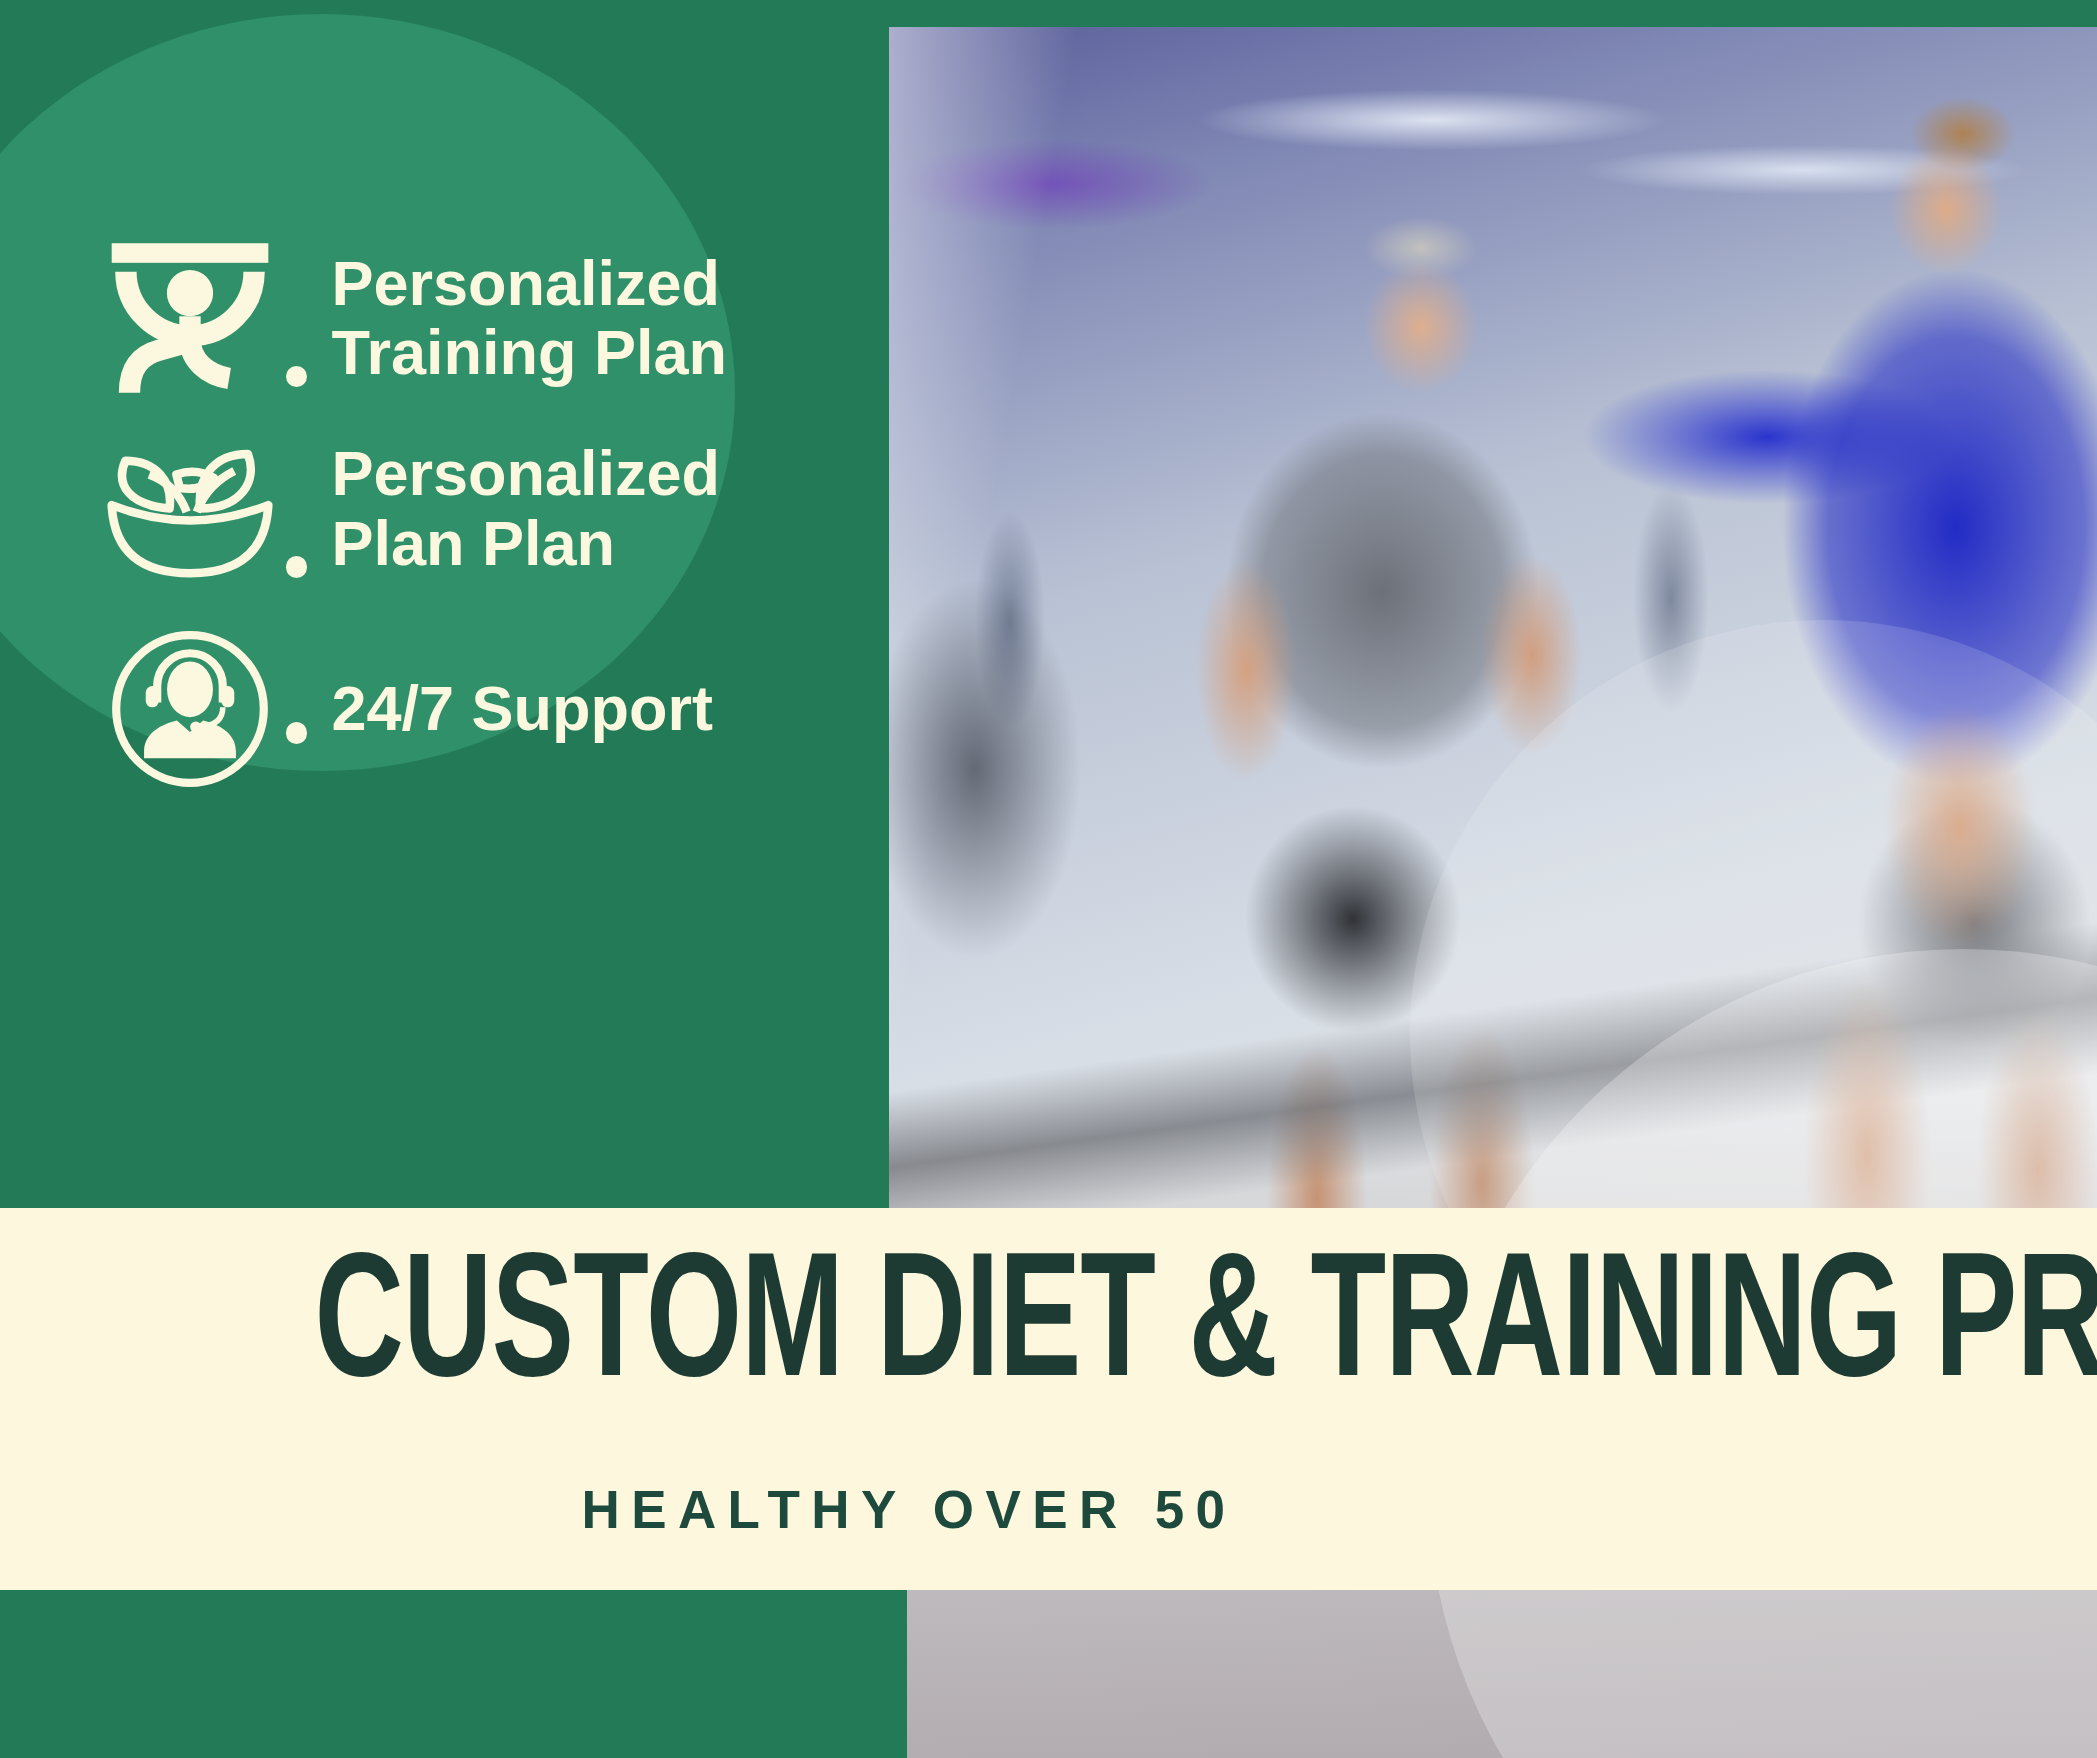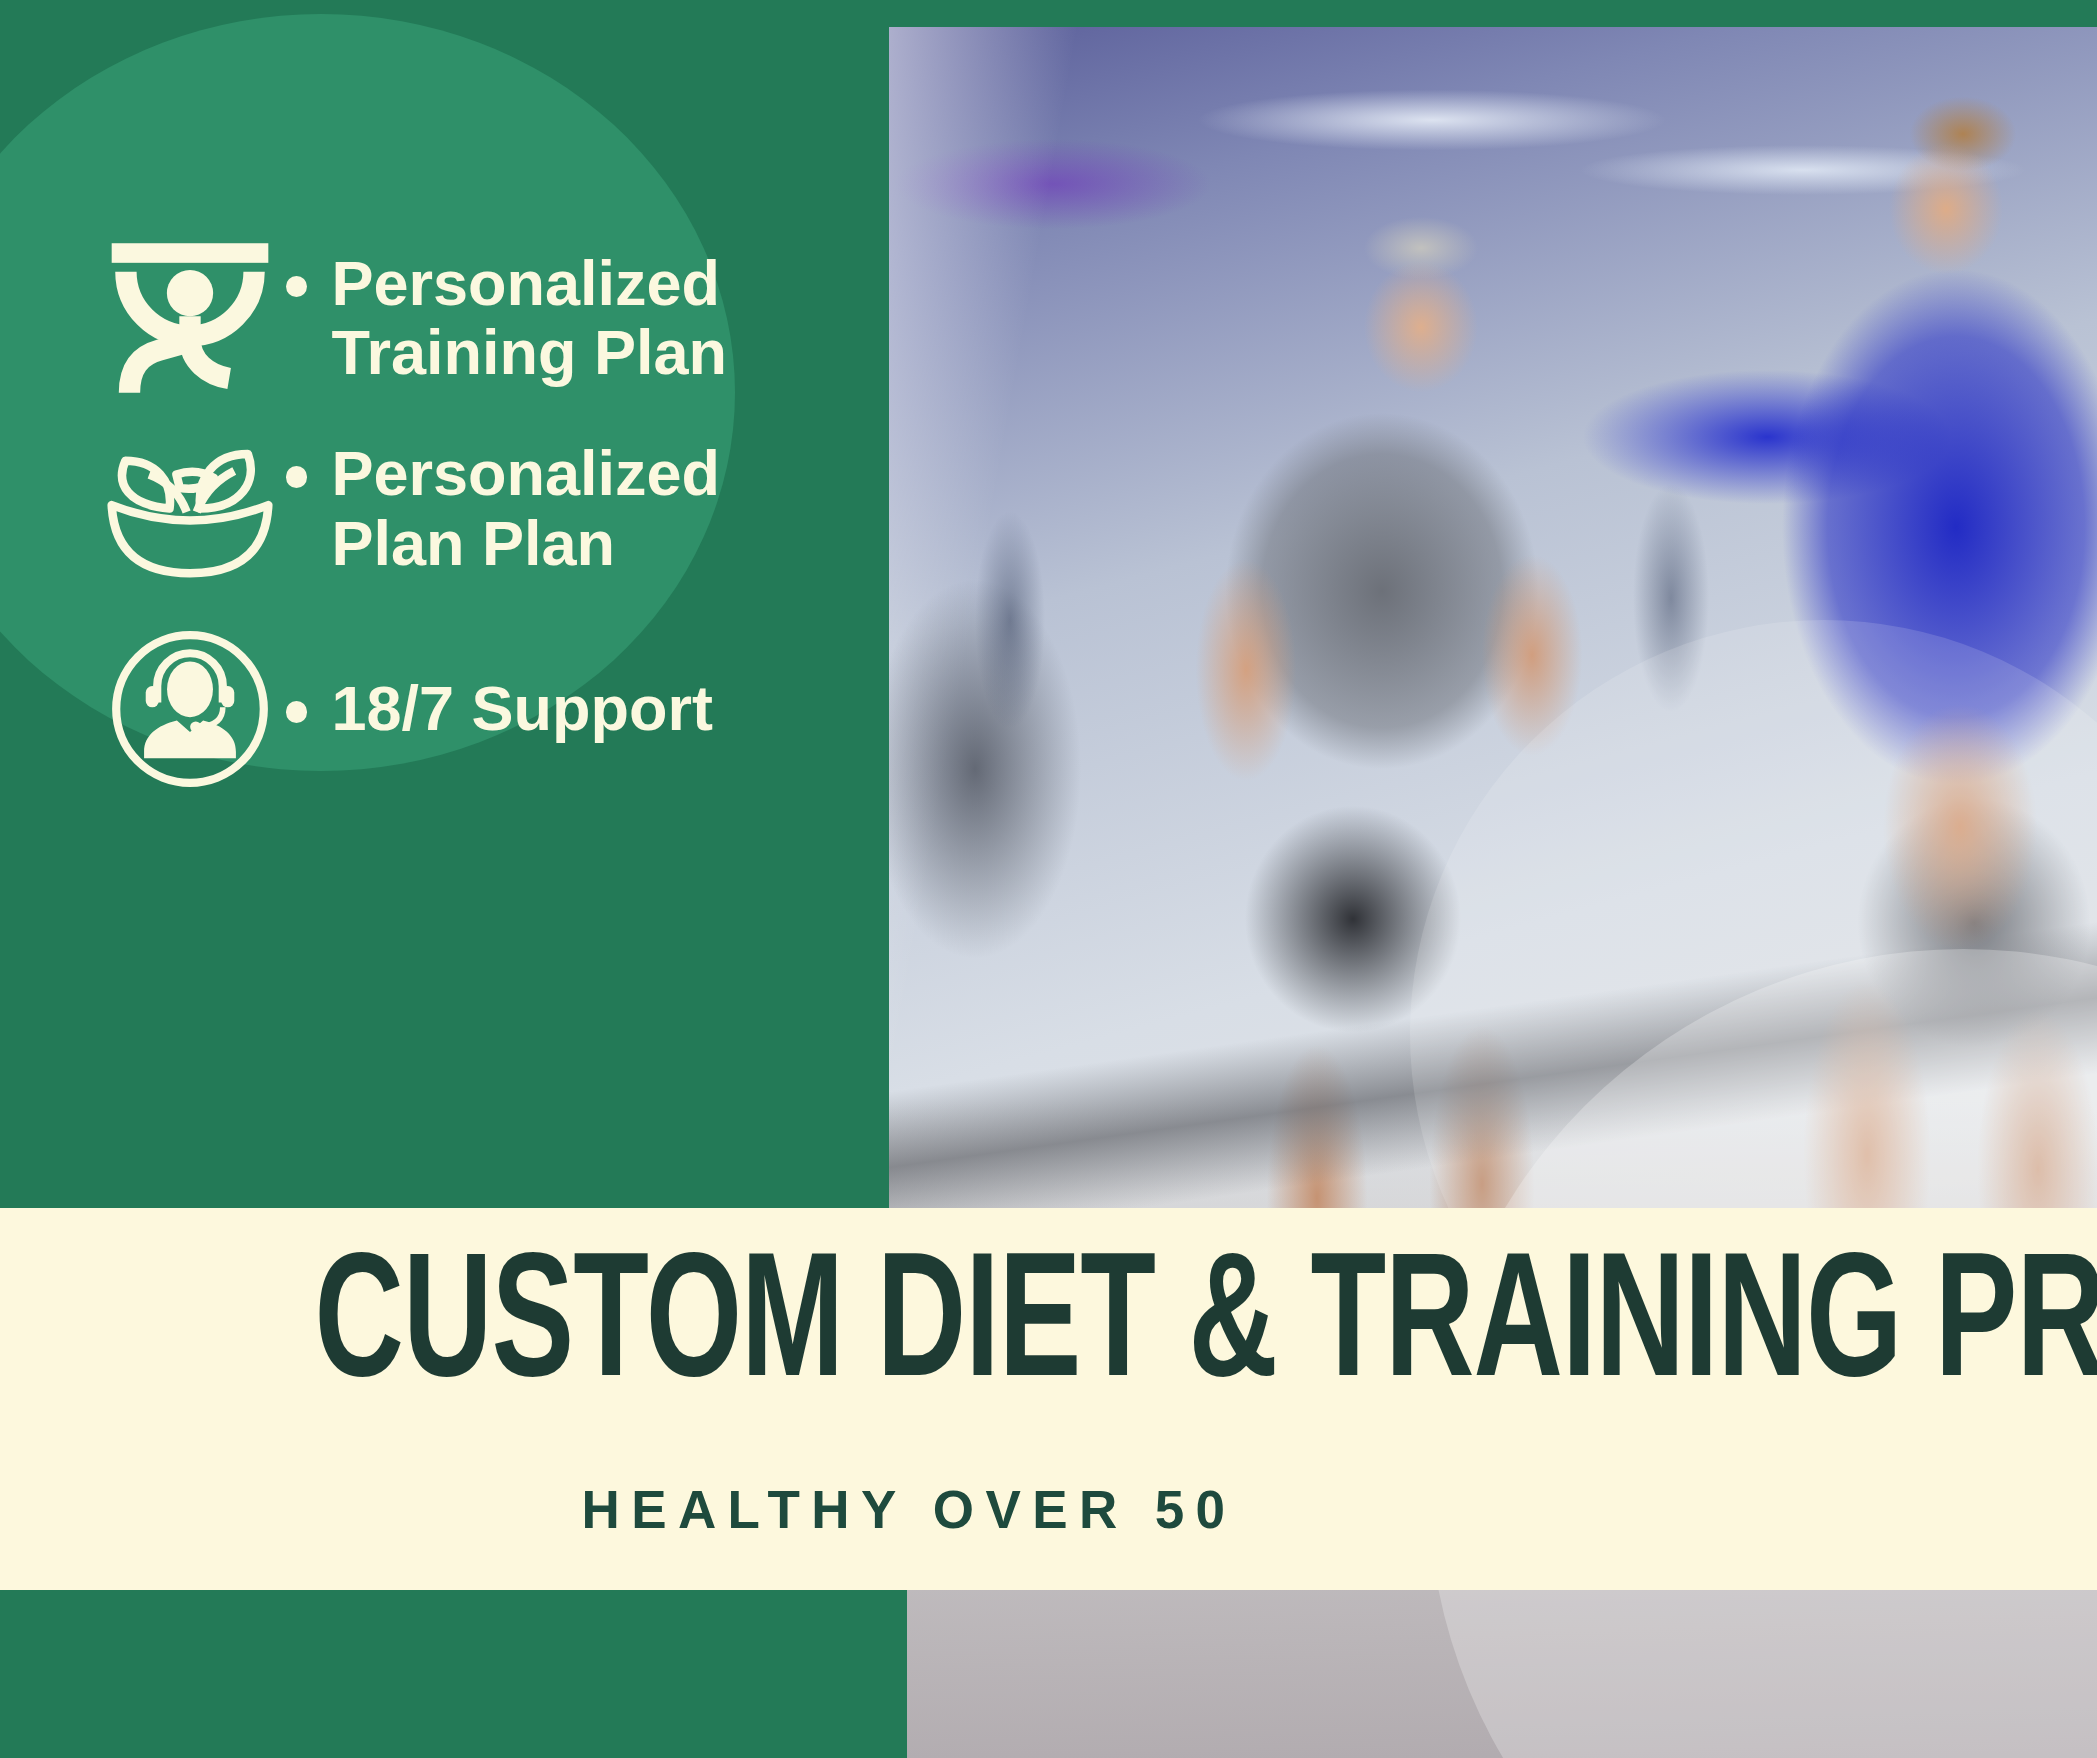--- a/index.html
+++ b/index.html
@@ -168,21 +168,21 @@
   .feature-icon {
     width:193px;
     flex:0 0 193px;
     display:flex;
     align-items:center;
     justify-content:center;
   }
   .feature-icon svg { display:block; }
   .feature-text {
     display:flex;
-    align-items:flex-start;
+    align-items:flex-end;
     color:#fbf8df;
   }
   .bullet {
     width:21.4px;
     height:21.4px;
     border-radius:50%;
     background:#fbf8df;
     flex:0 0 21.4px;
     margin-top:27px;
     margin-right:24px;
@@ -259,20 +259,20 @@
           <ellipse cx="50" cy="38" rx="14" ry="17" fill="#fbf8df"></ellipse>
           <rect x="23" y="36" width="8" height="13" rx="4" fill="#fbf8df"></rect>
           <rect x="69" y="36" width="8" height="13" rx="4" fill="#fbf8df"></rect>
           <path d="M70 49 Q70 60 56 61" stroke="#fbf8df" stroke-width="3.4" fill="none"></path>
           <circle cx="53.5" cy="61" r="3.4" fill="#fbf8df"></circle>
           <path d="M50 64 L58 57 C70 60 78 66 78 76 L78 80 L22 80 L22 76 C22 66 30 60 42 57 Z" fill="#fbf8df"></path>
         </svg>
       </div>
       <div class="feature-text">
         <span class="bullet"></span>
-        <span class="feature-label">18/7 Support</span>
+        <span class="feature-label">24/7 Support</span>
       </div>
     </div>
 
   </div>
 
 </div>
 
 
 </body></html>

